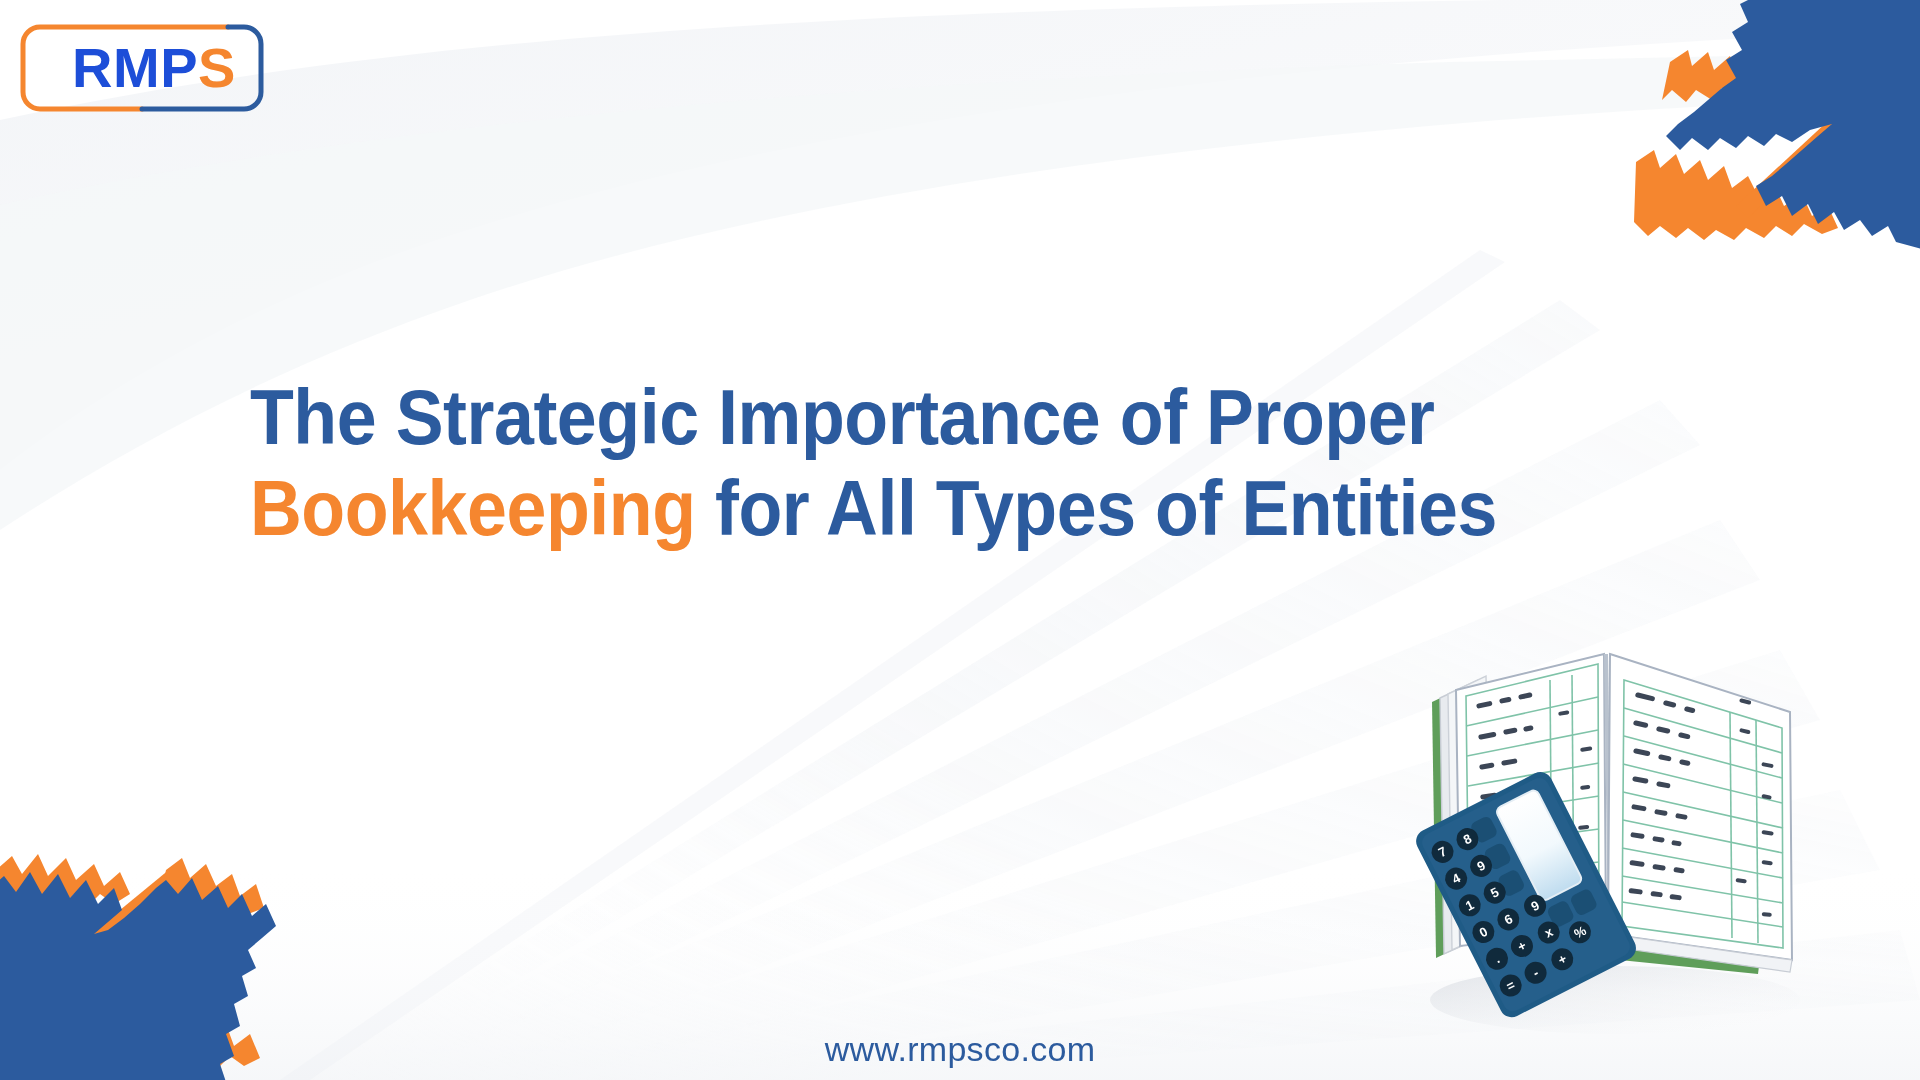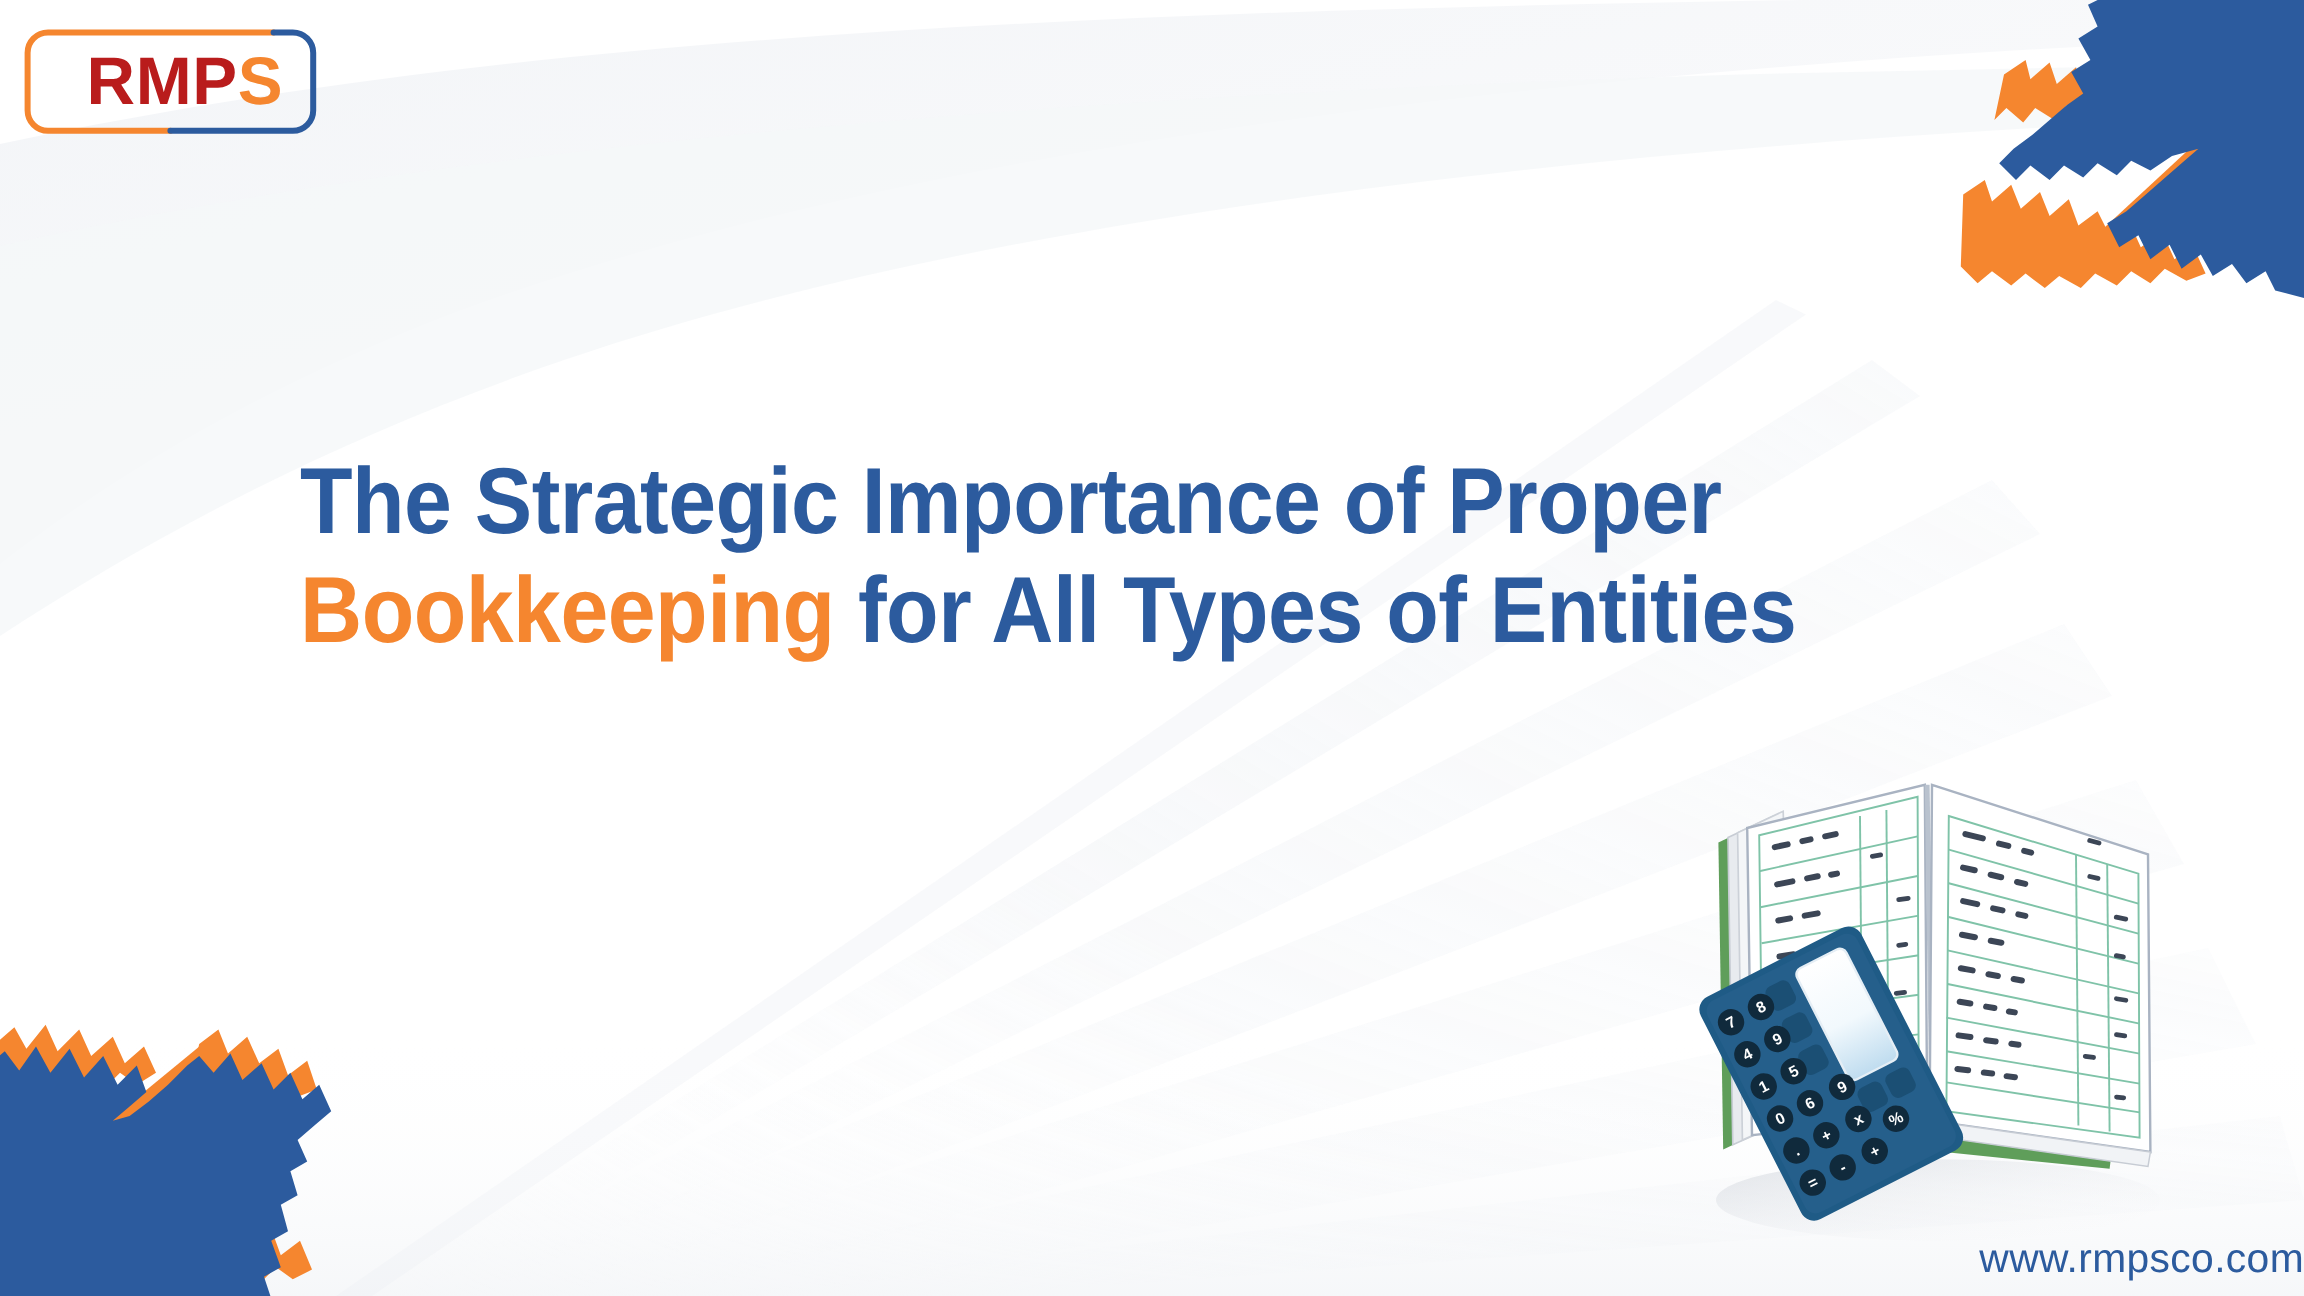--- a/index.html
+++ b/index.html
@@ -51,21 +51,21 @@
     height: 100%;
     display: flex;
     align-items: center;
     justify-content: center;
     font-family: "Liberation Sans", sans-serif;
     font-weight: 700;
     font-size: 56px;
     letter-spacing: 0.5px;
     line-height: 1;
   }
-  .logo-text .lt-blue { color: #b91c1c; margin-left: 24px; }
+  .logo-text .lt-blue { color: #1d4ed8; margin-left: 24px; }
   .logo-text .lt-orange { color: #f5862f; }
 
   
   .headline {
     position: absolute;
     left: 250px;
     top: 320px;
     width: 1360px;
     font-family: "Liberation Sans Narrow", "Liberation Sans", sans-serif;
     font-weight: 700;
@@ -78,21 +78,21 @@
   }
   .headline .hl-orange { color: #f5862f; }
   .headline-line { display: block; white-space: nowrap; }
 
   
   .website {
     position: absolute;
     left: 0;
     top: 1030px;
     width: 1920px;
-    text-align: right;
+    text-align: center;
     font-family: "Liberation Sans", sans-serif;
     font-weight: 400;
     font-size: 34px;
     letter-spacing: 0.3px;
     color: #2c5b9e;
   }
 
   
   .illustration {
     position: absolute;

